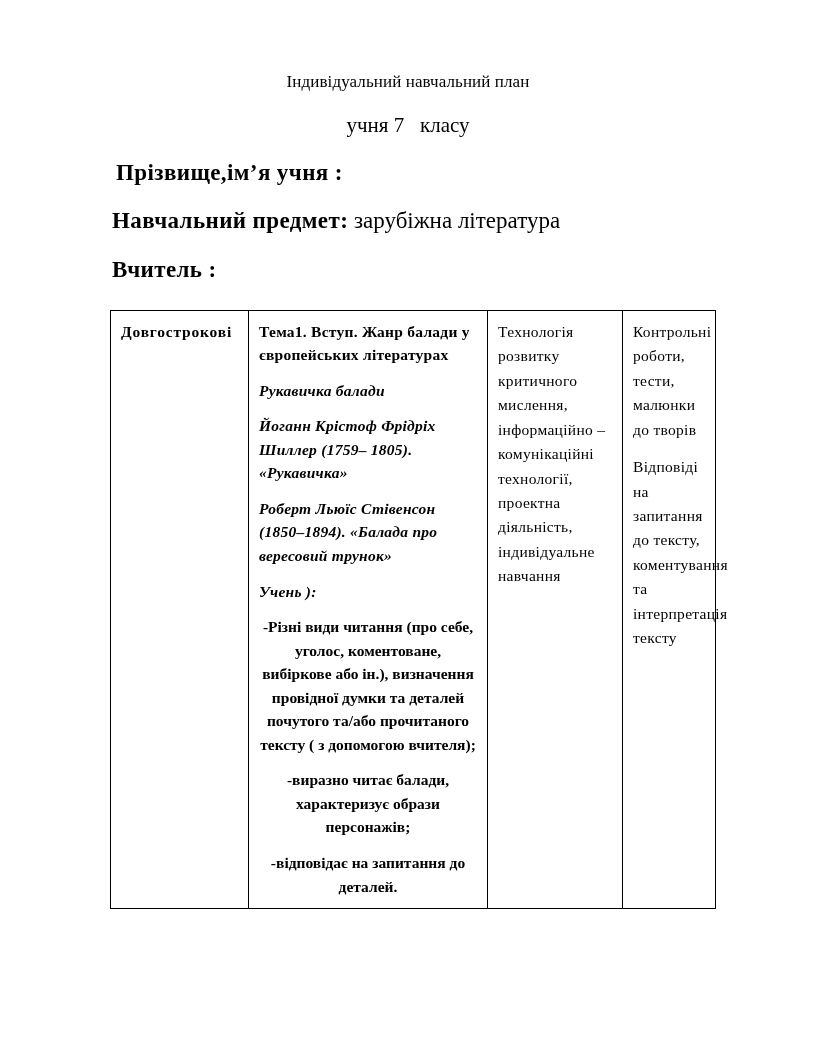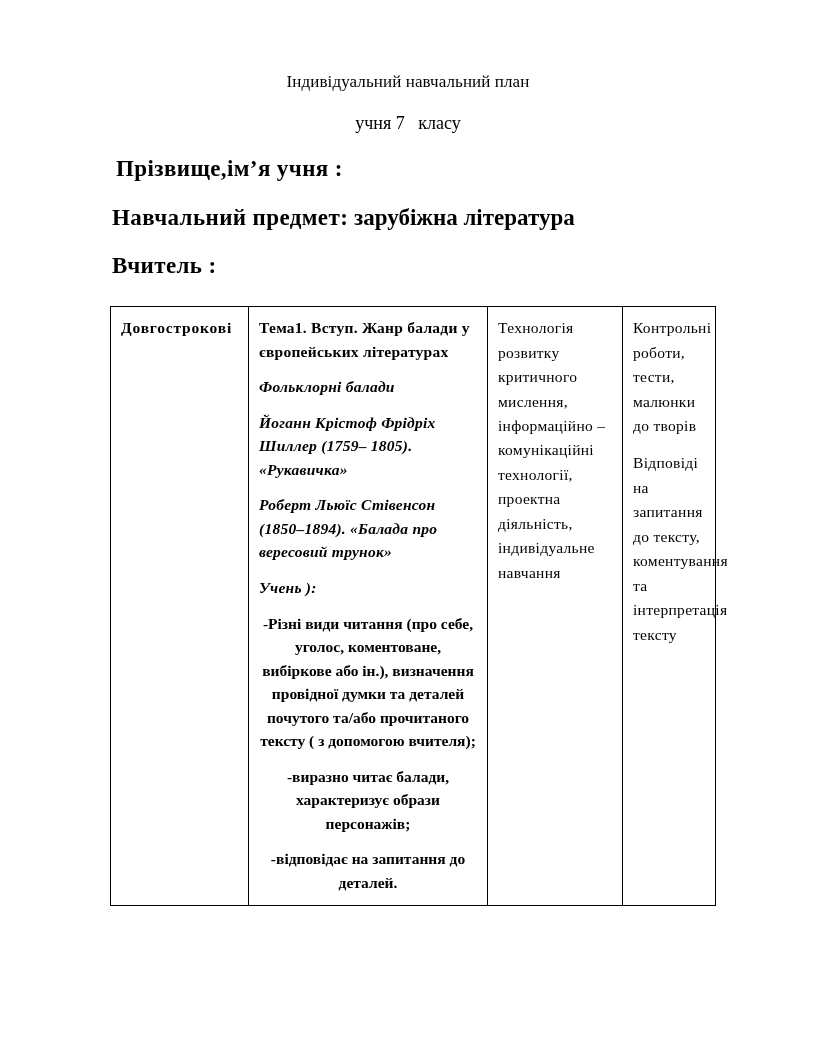--- a/index.html
+++ b/index.html
@@ -27,38 +27,38 @@
     padding-top: 72px;
   }
   .title-line {
     text-align: center;
     font-size: 17px;
     line-height: 1.18;
     letter-spacing: .1px;
   }
   .subtitle-line {
     text-align: center;
-    font-size: 18px;
+    font-size: 21px;
     line-height: 1.18;
     margin-top: 21px;
     white-space: pre;
   }
   .field-line {
     font-size: 23px;
     line-height: 1.2;
     margin-left: 112px;
     margin-top: 21px;
   }
   .field-line.l1 { margin-left: 116px; }
   .field-label {
     font-weight: bold;
     letter-spacing: .4px;
   }
   .field-value {
-    font-weight: bold;
+    font-weight: normal;
     letter-spacing: 0;
   }
 
   
   .plan-table {
     margin-left: 110px;
     margin-top: 26px;
     border-collapse: collapse;
     width: 605px;
     table-layout: fixed;
@@ -136,21 +136,21 @@
     </colgroup>
 
     <tbody>
 
       <tr>
 
         <td class="goals-cell">Довгострокові</td>
 
         <td class="body-cell">
           <p class="b">Тема1. Вступ. Жанр балади у європейських літературах</p>
-          <p class="bi">Фольклорні балади</p>
+          <p class="bi">Рукавичка балади</p>
           <p class="bi">Йоганн Крістоф Фрідріх Шиллер (1759– 1805). «Рукавичка»</p>
           <p class="bi">Роберт Льюїс Стівенсон (1850–1894). «Балада про вересовий трунок»</p>
           <p class="bi">Учень ):</p>
           <p class="plain">-Різні види читання (про себе, уголос, коментоване, вибіркове або ін.), визначення провідної думки та деталей почутого та/або прочитаного тексту ( з допомогою вчителя);</p>
           <p class="plain">-виразно читає балади, характеризує образи персонажів;</p>
           <p class="plain">-відповідає на запитання до деталей.</p>
         </td>
 
         <td class="tech-cell">
           <p>Технологія розвитку критичного мислення, інформаційно – комунікаційні технології, проектна діяльність, індивідуальне навчання</p>

